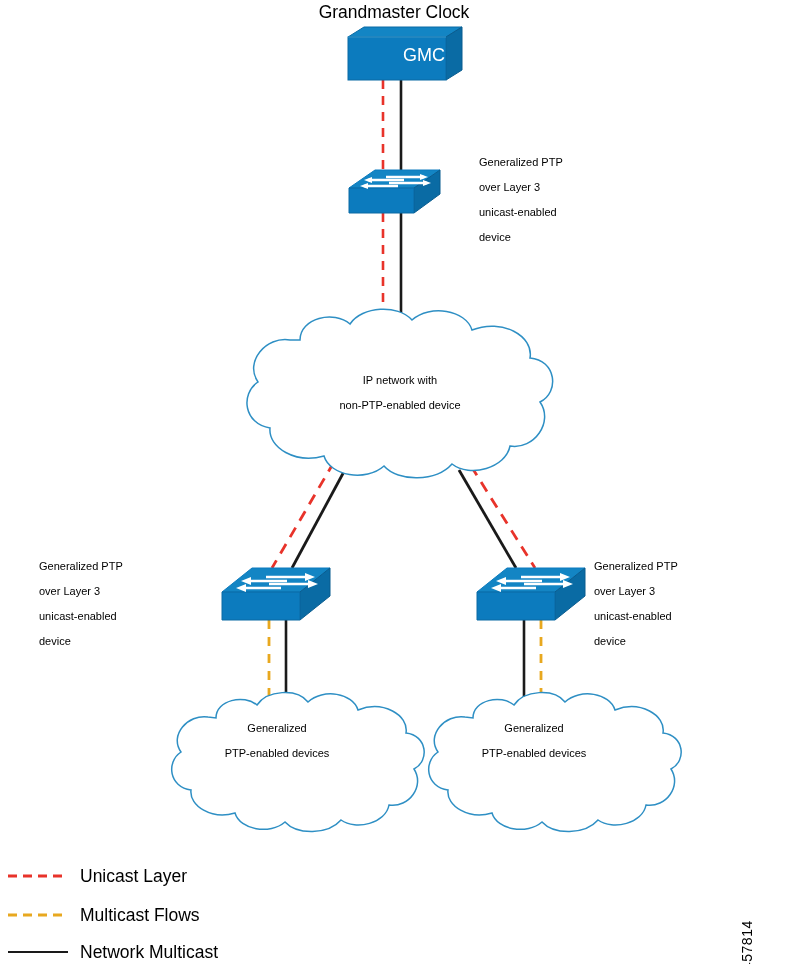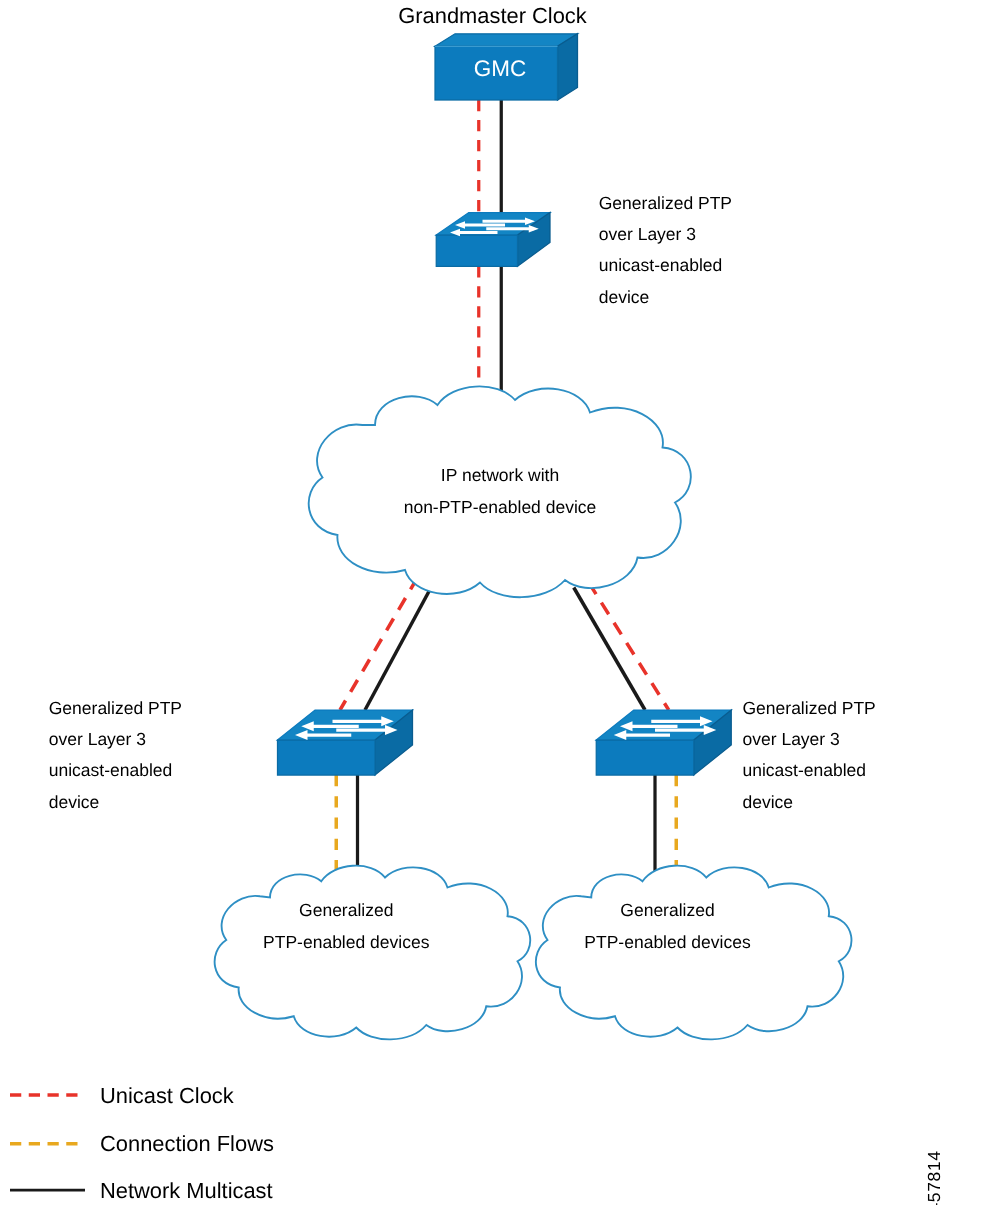--- a/index.html
+++ b/index.html
@@ -21,21 +21,21 @@
   #diagram-svg {
     position: absolute;
     left: 0;
     top: 0;
     width: 788px;
     height: 964px;
   }
   .txt {
     position: absolute;
     font-family: "Liberation Sans", sans-serif;
-    font-size: 14px;
+    font-size: 11px;
     line-height: 25px;
     color: #000000;
     white-space: pre;
   }
   .txt-center {
     text-align: center;
   }
   #title-grandmaster-clock {
     left: 0;
     top: 0;
@@ -43,20 +43,21 @@
     text-align: center;
     font-size: 17.5px;
   }
   #gmc-device-label {
     left: 348px;
     top: 43px;
     width: 104px;
     text-align: center;
     color: #ffffff;
     font-size: 18px;
+    padding-left: 24px;
   }
   #label-top-switch {
     left: 479px;
     top: 150px;
     text-align: left;
   }
   #label-left-switch {
     left: 39px;
     top: 554px;
     text-align: left;
@@ -291,19 +292,19 @@
 
   <div class="txt txt-center" id="label-ip-cloud">IP network with
 non-PTP-enabled device</div>
 
   <div class="txt txt-center" id="label-cloud-left">Generalized
 PTP-enabled devices</div>
 
   <div class="txt txt-center" id="label-cloud-right">Generalized
 PTP-enabled devices</div>
 
-  <div class="legend-label" id="legend-label-0">Unicast Clock</div>
-  <div class="legend-label" id="legend-label-1">Connection Flows</div>
+  <div class="legend-label" id="legend-label-0">Unicast Layer</div>
+  <div class="legend-label" id="legend-label-1">Multicast Flows</div>
   <div class="legend-label" id="legend-label-2">Network Multicast</div>
 
   <div id="figure-number">457814</div>
 
 </div>
 
 </body></html>

